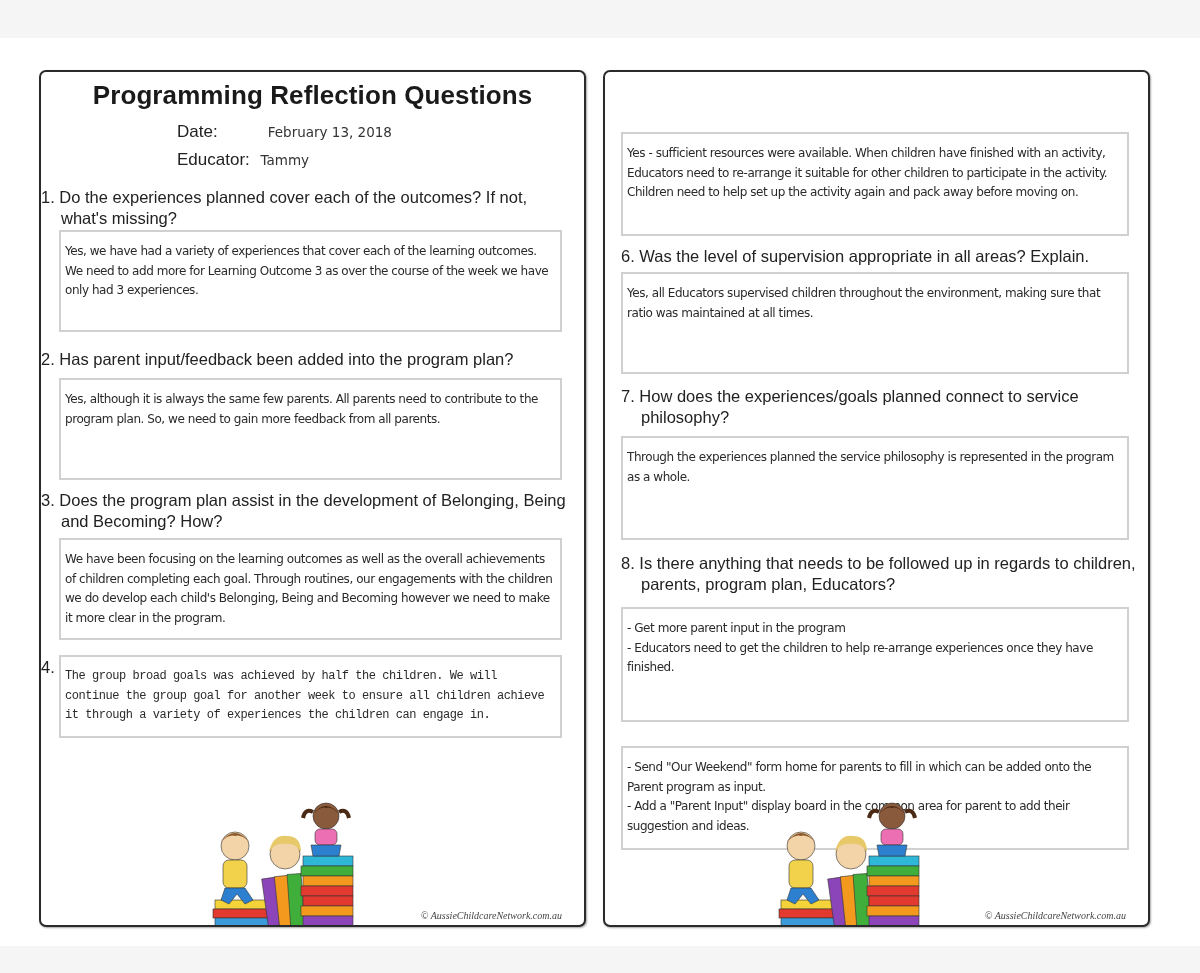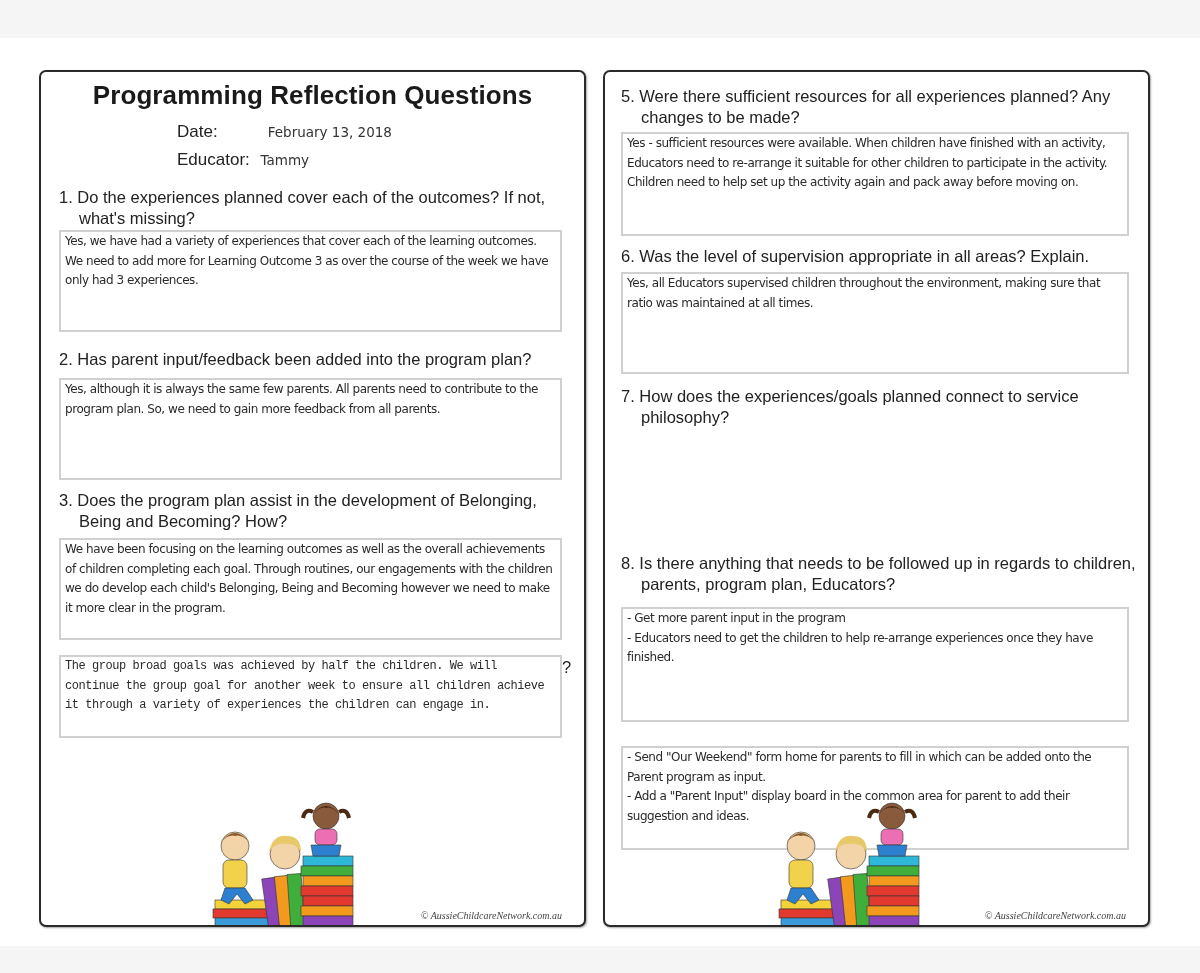--- a/index.html
+++ b/index.html
@@ -20,30 +20,30 @@
     .title {
       position: absolute; left: 0; width: 100%; top: 8px; text-align: center;
       font-size: 26px; font-weight: bold; color: #1a1a1a; letter-spacing: 0.1px;
     }
     .meta-row { position: absolute; left: 136px; font-size: 17px; color: #222; }
     .meta-row .label { display: inline-block; width: 86px; }
     .meta-row .value { font-family: "DejaVu Sans", sans-serif; font-size: 13.5px; color: #333; }
     .meta-row.educator .label { width: auto; margin-right: 6px; }
 
     .question {
-      position: absolute; left: 18px; right: 10px;
+      position: absolute; left: 0; right: 10px;
       font-size: 16.5px; line-height: 21px; color: #222;
       padding-left: 20px; text-indent: -20px;
     }
     .page.right .question { left: 16px; }
     .answer {
       position: absolute; left: 18px; width: 503px;
       border: 2px solid #d0d0d0; background: #fff;
       font-family: "DejaVu Sans", sans-serif; font-size: 12px; line-height: 19.5px;
-      color: #2a2a2a; padding: 0 4px; letter-spacing: -0.45px;
+      color: #2a2a2a; padding: 10px 4px; letter-spacing: -0.45px;
       white-space: pre-line;
     }
     .page.right .answer { left: 16px; width: 508px; }
     .label-additional { position: absolute; left: 18px; font-size: 16.5px; color: #222; margin-top: 48px; }
 
     .copyright {
       position: absolute; right: 22px; bottom: 4px;
       font-family: "Liberation Serif", serif; font-style: italic; font-size: 10px; color: #444;
     }
     .kids { position: absolute; }
@@ -109,27 +109,27 @@
     <path d="M102 16 Q94 12 92 22" stroke="#4a2a14" stroke-width="4" fill="none"></path>
     <path d="M128 16 Q136 12 138 22" stroke="#4a2a14" stroke-width="4" fill="none"></path>
     <rect x="104" y="33" width="22" height="16" rx="5" fill="#ec6fb4" stroke="#333" stroke-width="0.6"></rect>
     <path d="M100 49 L130 49 L128 60 L102 60 Z" fill="#2d7fd0" stroke="#333" stroke-width="0.6"></path>
   </svg>
 
   <div class="copyright">© AussieChildcareNetwork.com.au</div>
 </div>
 
 <div class="page right">
-  <div class="question" style="top:14px;">5. Were there sufficient resources for all experiences planned? Any changes to be made?</div>
   <div class="answer" style="top:60px; height:104px;">Yes - sufficient resources were available. When children have finished with an activity, Educators need to re-arrange it suitable for other children to participate in the activity. Children need to help set up the activity again and pack away before moving on.</div>
 
   <div class="question" style="top:174px;">6. Was the level of supervision appropriate in all areas? Explain.</div>
   <div class="answer" style="top:200px; height:102px;">Yes, all Educators supervised children throughout the environment, making sure that ratio was maintained at all times.</div>
 
   <div class="question" style="top:314px;">7. How does the experiences/goals planned connect to service philosophy?</div>
+  <div class="answer" style="top:364px; height:104px;">Through the experiences planned the service philosophy is represented in the program as a whole.</div>
 
   <div class="question" style="top:481px;">8. Is there anything that needs to be followed up in regards to children, parents, program plan, Educators?</div>
   <div class="answer" style="top:535px; height:115px;">- Get more parent input in the program
 - Educators need to get the children to help re-arrange experiences once they have finished.</div>
 
   <div class="label-additional" style="top:646px;">Additional Details:</div>
   <div class="answer" style="top:674px; height:104px;">- Send "Our Weekend" form home for parents to fill in which can be added onto the Parent program as input.
 - Add a "Parent Input" display board in the common area for parent to add their suggestion and ideas.</div>
 
   <svg class="kids" style="left:172px; top:724px;" width="150" height="132" viewBox="0 0 150 132">

